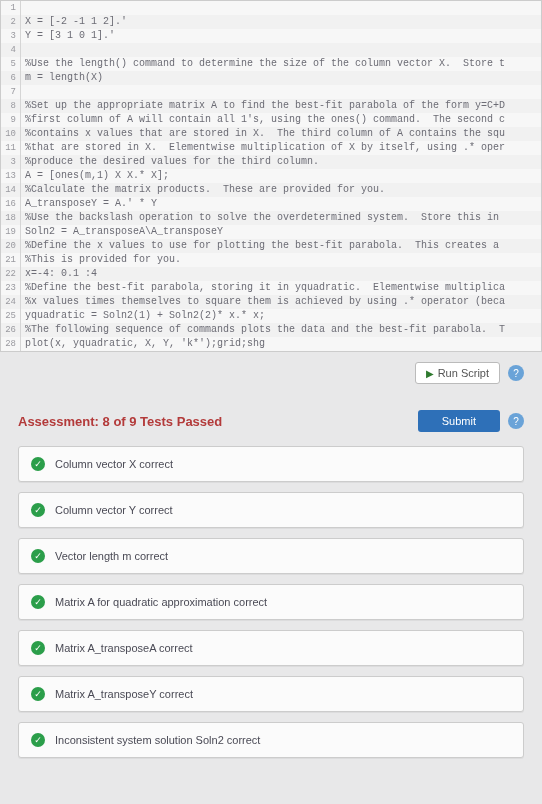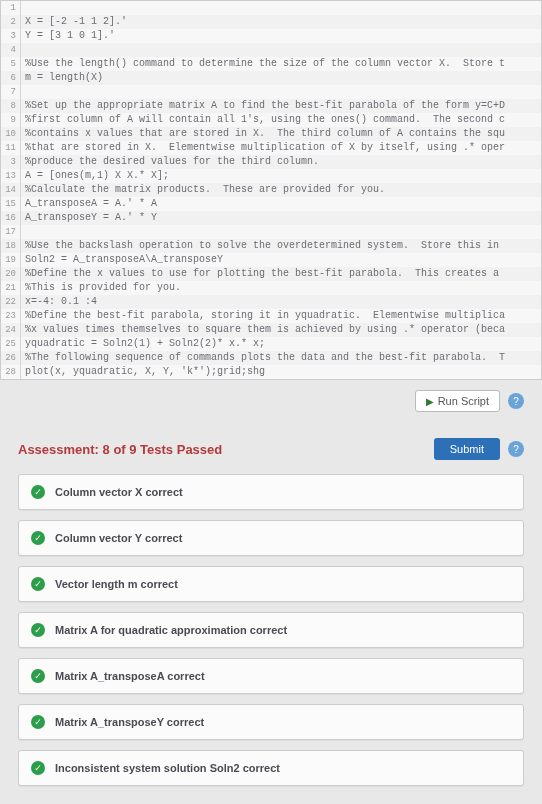--- a/index.html
+++ b/index.html
@@ -84,21 +84,21 @@
   .assessment-title {
     color: #b33a3a;
     font-weight: bold;
     font-size: 13px;
   }
   .submit-btn {
     background: #2e70b8;
     color: #fff;
     border: none;
     border-radius: 3px;
-    padding: 5px 16px;
+    padding: 5px 24px;
     font-size: 11px;
     cursor: pointer;
   }
   .tests {
     padding: 0 18px 20px 18px;
   }
   .test-card {
     background: #fbfbfb;
     border: 1px solid #ccc;
     border-radius: 3px;
@@ -117,21 +117,21 @@
     align-items: center;
     justify-content: center;
     color: #fff;
     font-size: 9px;
     margin-right: 10px;
     flex-shrink: 0;
   }
   .status-pass { background: #2b9e4a; }
   .test-label {
     font-size: 11px;
-    font-weight: bold;
+    font-weight: normal;
     color: #4a4a55;
   }
 </style>
 </head>
 <body>
 
 <div class="editor" id="editor">
     <div class="code-line">
       <span class="ln">1</span>
     </div>
@@ -181,30 +181,22 @@
     </div>
     <div class="code-line">
       <span class="ln">13</span>
       <span class="code-text">A = [ones(m,1) X X.* X];</span>
     </div>
     <div class="code-line">
       <span class="ln">14</span>
       <span class="code-text">%Calculate the matrix products.  These are provided for you.</span>
     </div>
     <div class="code-line">
-      <span class="ln">15</span>
-      <span class="code-text">A_transposeA = A.' * A</span>
-    </div>
-    <div class="code-line">
       <span class="ln">16</span>
       <span class="code-text">A_transposeY = A.' * Y</span>
-    </div>
-    <div class="code-line">
-      <span class="ln">17</span>
-      <span class="code-text"></span>
     </div>
     <div class="code-line">
       <span class="ln">18</span>
       <span class="code-text">%Use the backslash operation to solve the overdetermined system.  Store this in </span>
     </div>
     <div class="code-line">
       <span class="ln">19</span>
       <span class="code-text">Soln2 = A_transposeA\A_transposeY</span>
     </div>
     <div class="code-line">

